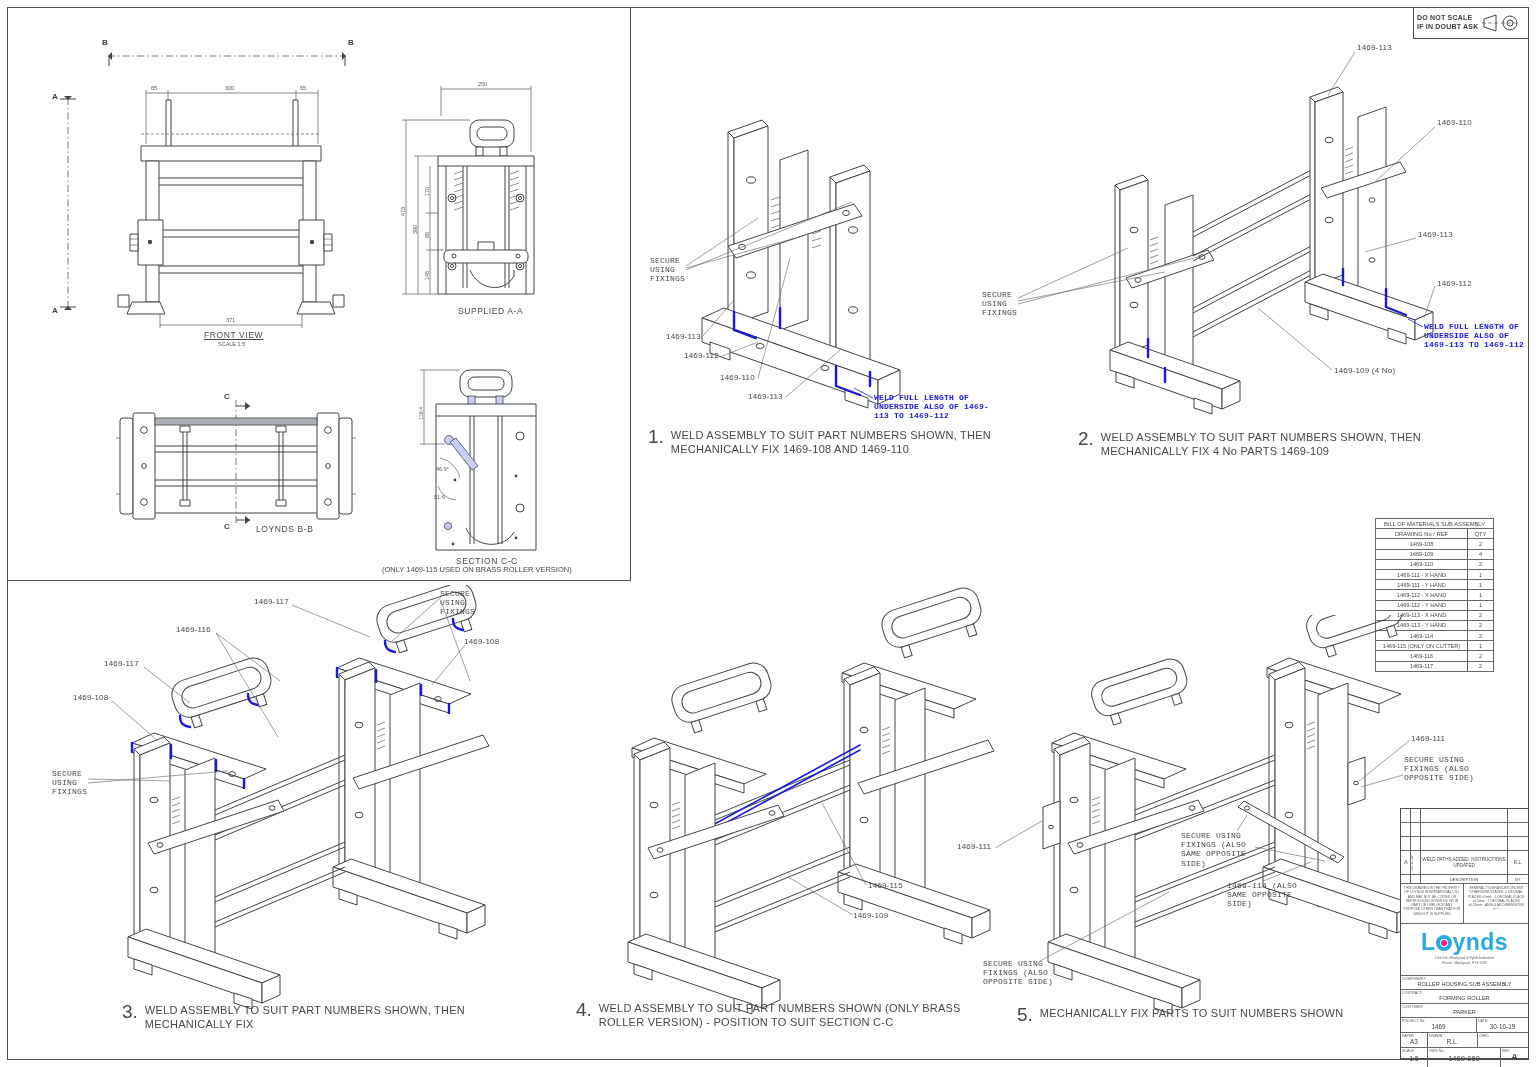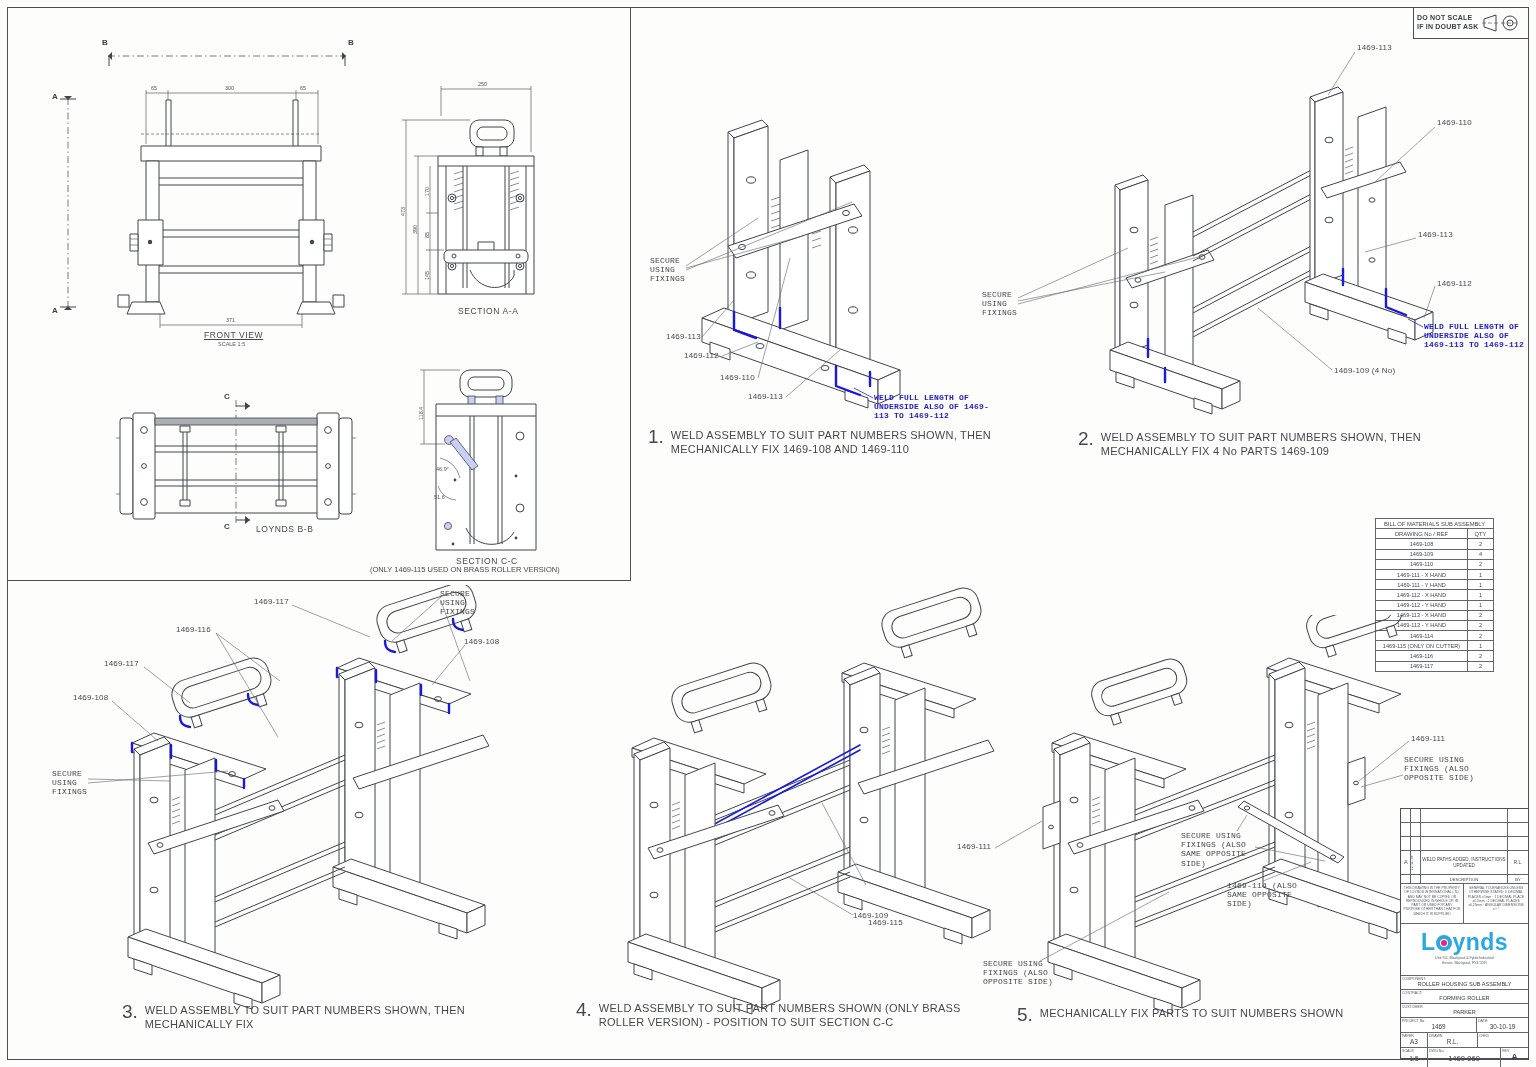--- a/index.html
+++ b/index.html
@@ -249,31 +249,31 @@
     <div class="dim" style="left:218px;top:309px;">371</div>
     <div class="vtitle" style="left:196px;top:322px;">FRONT VIEW</div>
     <div class="vsub" style="left:210px;top:333px;">SCALE 1:5</div>
 
     <div class="dim" style="left:470px;top:73px;">250</div>
     <div class="dim rot" style="left:392px;top:208px;">473</div>
     <div class="dim rot" style="left:404px;top:226px;">390</div>
     <div class="dim rot" style="left:416px;top:188px;">170</div>
     <div class="dim rot" style="left:416px;top:230px;">85</div>
     <div class="dim rot" style="left:416px;top:272px;">145</div>
-    <div class="vtitle" style="left:450px;top:298px;text-decoration:none;">SECTION A-A</div>
+    <div class="vtitle" style="left:450px;top:298px;text-decoration:none;">SUPPLIED A-A</div>
 
     <div class="marker" style="left:216px;top:384px;">C</div>
     <div class="marker" style="left:216px;top:514px;">C</div>
     <div class="vtitle" style="left:248px;top:516px;text-decoration:none;">LOYNDS B-B</div>
 
     <div class="dim rot" style="left:410px;top:412px;">118.4</div>
     <div class="dim" style="left:428px;top:458px;">46.9°</div>
     <div class="dim" style="left:426px;top:486px;">51.6</div>
     <div class="vtitle" style="left:448px;top:548px;text-decoration:none;">SECTION C-C</div>
-    <div class="vnote" style="left:362px;top:557px;text-align:right;">(ONLY 1469-115 USED ON BRASS ROLLER VERSION)</div>
+    <div class="vnote" style="left:374px;top:557px;text-align:right;">(ONLY 1469-115 USED ON BRASS ROLLER VERSION)</div>
   </div>
 
   <div class="step" style="left:640px;top:50px;width:420px;height:440px;">
     <svg width="420" height="440" viewBox="0 0 420 440">
       <polygon class="sf" points="94,88 128,76 122,70 88,82"></polygon>
       <polygon class="sf" points="88,82 94,88 94,274 88,268"></polygon>
       <polygon class="sf" points="94,88 128,76 128,262 94,274"></polygon>
       <polygon class="sf" points="140,110 168,100 168,270 140,280"></polygon>
       <path class="s thin" transform="translate(131,150)" d="M0,0 l9,-3 M0,7 l9,-3 M0,14 l9,-3 M0,21 l9,-3 M0,28 l9,-3 M0,35 l9,-3"></path>
       <polygon class="sf" points="196,133 230,121 224,115 190,127"></polygon>
@@ -606,21 +606,21 @@
       <g transform="translate(108,105) rotate(-18)">
         <rect class="s" x="0" y="0" width="100" height="38" rx="15"></rect>
         <rect class="s" x="9" y="8" width="82" height="22" rx="11"></rect>
         <rect class="sf" x="12" y="38" width="8" height="11"></rect>
           <rect class="sf" x="80" y="38" width="8" height="11"></rect>
       </g>
 
       <path class="leader" d="M306,300 L262,218"></path>
       <path class="leader" d="M293,330 L228,292"></path>
     </svg>
-    <div class="callout" style="left:308px;top:296px;margin-top:37px;">1469-115</div>
+    <div class="callout" style="left:308px;top:296px;">1469-115</div>
     <div class="callout" style="left:293px;top:326px;">1469-109</div>
     <div class="instr" style="left:16px;top:416px;width:400px;">
       <span class="n">4.</span>
       <span class="t">WELD ASSEMBLY TO SUIT PART NUMBERS SHOWN (ONLY BRASS ROLLER VERSION) - POSITION TO SUIT SECTION C-C</span>
     </div>
   </div>
 
   <div class="step" style="left:955px;top:615px;width:473px;height:445px;">
     <svg width="473" height="445" viewBox="0 0 473 445">
 

